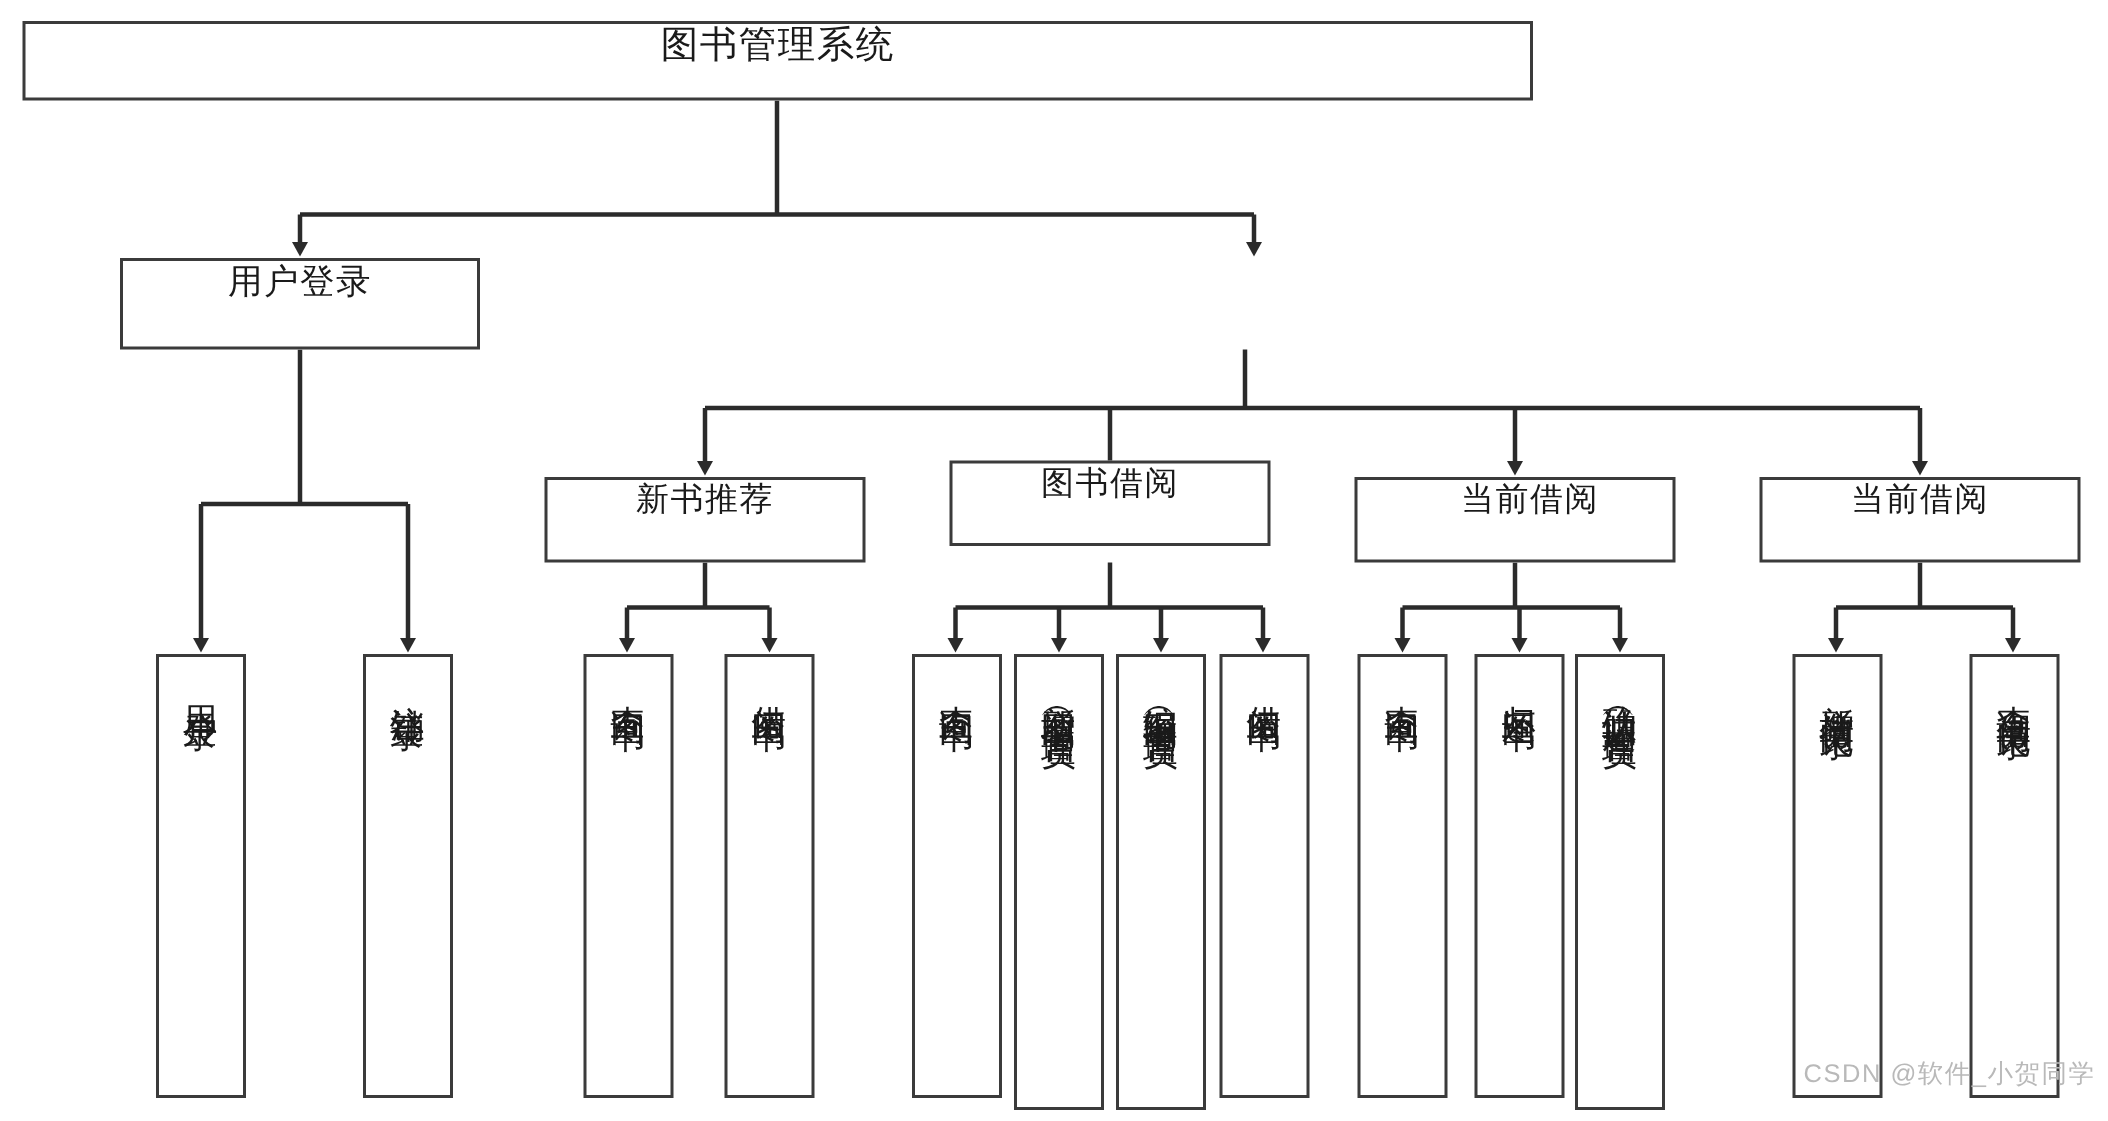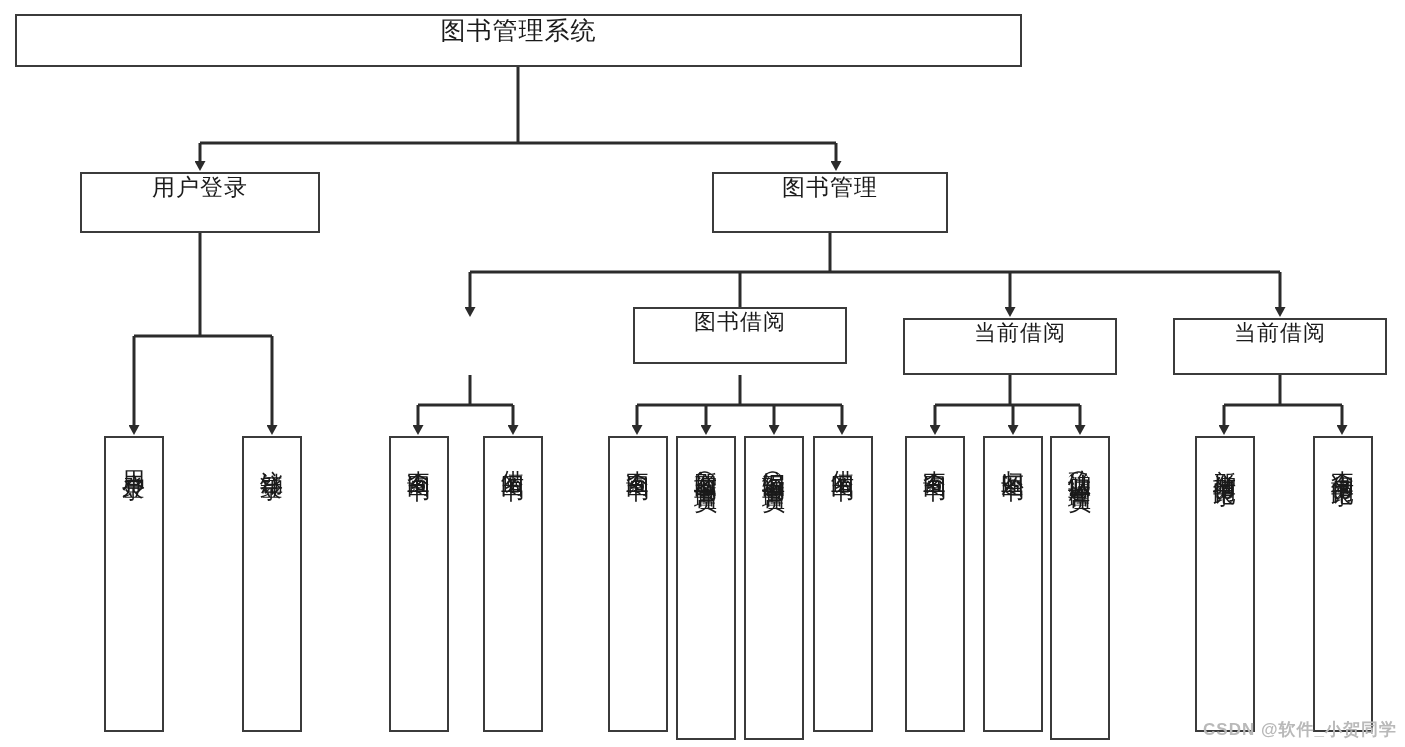--- a/index.html
+++ b/index.html
@@ -45,27 +45,26 @@
     writing-mode:vertical-rl;
     text-orientation:upright;
     font-size:23px;
     letter-spacing:3px;
     line-height:1.05;
   }
 
   .watermark{
     position:absolute;
     right:8px;
-    bottom:6px;
+    bottom:20px;
     font-size:17px;
     color:#b9b9b9;
     letter-spacing:1px;
     white-space:nowrap;
     user-select:none;
-    font-weight:bold;
   }
 </style>
 </head>
 <body>
 
 <div id="canvas">
 
   <svg class="edges" viewBox="0 0 1405 747" xmlns="http://www.w3.org/2000/svg">
     <defs>
       <marker id="arrow" markerWidth="10" markerHeight="11" refX="1" refY="5.5" orient="auto" markerUnits="userSpaceOnUse">
@@ -116,24 +115,24 @@
     </g>
   </svg>
 
   <div class="node tier1" style="left:15px;top:14px;width:1007px;height:53px;">
     <span class="lbl">图书管理系统</span>
   </div>
 
   <div class="node tier2" style="left:80px;top:172px;width:240px;height:61px;">
     <span class="lbl">用户登录</span>
   </div>
-  <div class="node tier2" style="left:712px;top:172px;width:236px;height:61px;">
-    <span class="lbl">图书管理</span>
+
+  <div class="node tier3" style="left:363px;top:318px;width:214px;height:57px;">
+    <span class="lbl">新书推荐</span>
   </div>
-
   <div class="node tier3" style="left:633px;top:307px;width:214px;height:57px;">
     <span class="lbl">图书借阅</span>
   </div>
   <div class="node tier3" style="left:903px;top:318px;width:214px;height:57px;padding-left:20px;">
     <span class="lbl">当前借阅</span>
   </div>
   <div class="node tier3" style="left:1173px;top:318px;width:214px;height:57px;">
     <span class="lbl">当前借阅</span>
   </div>
 

